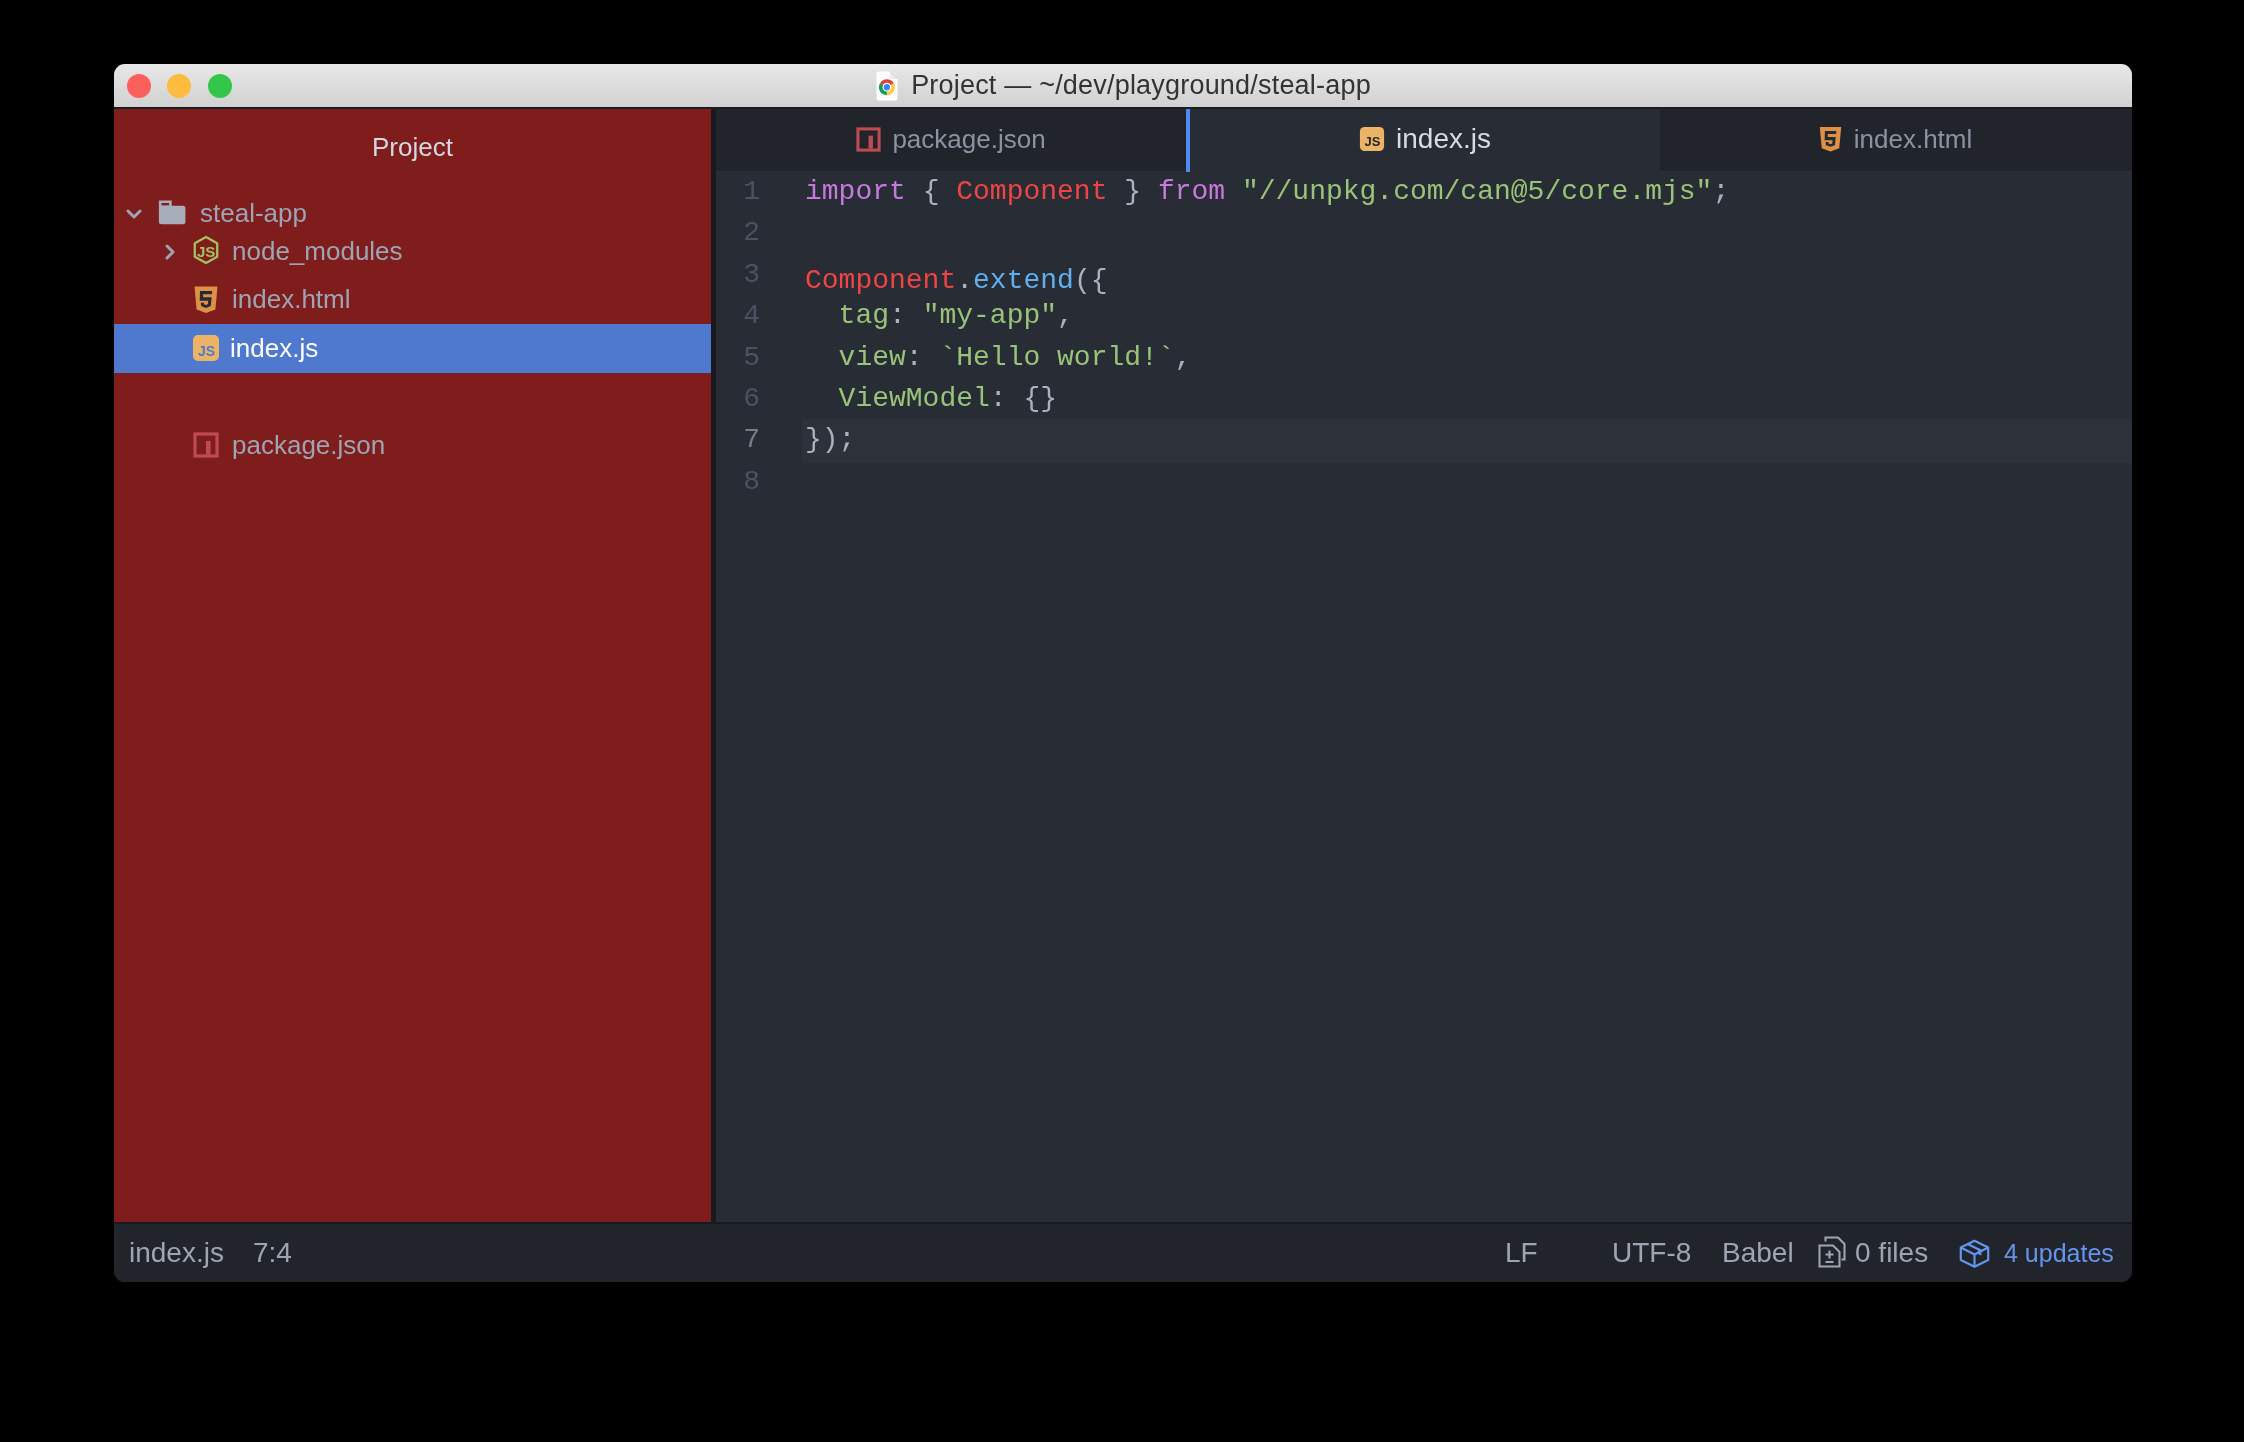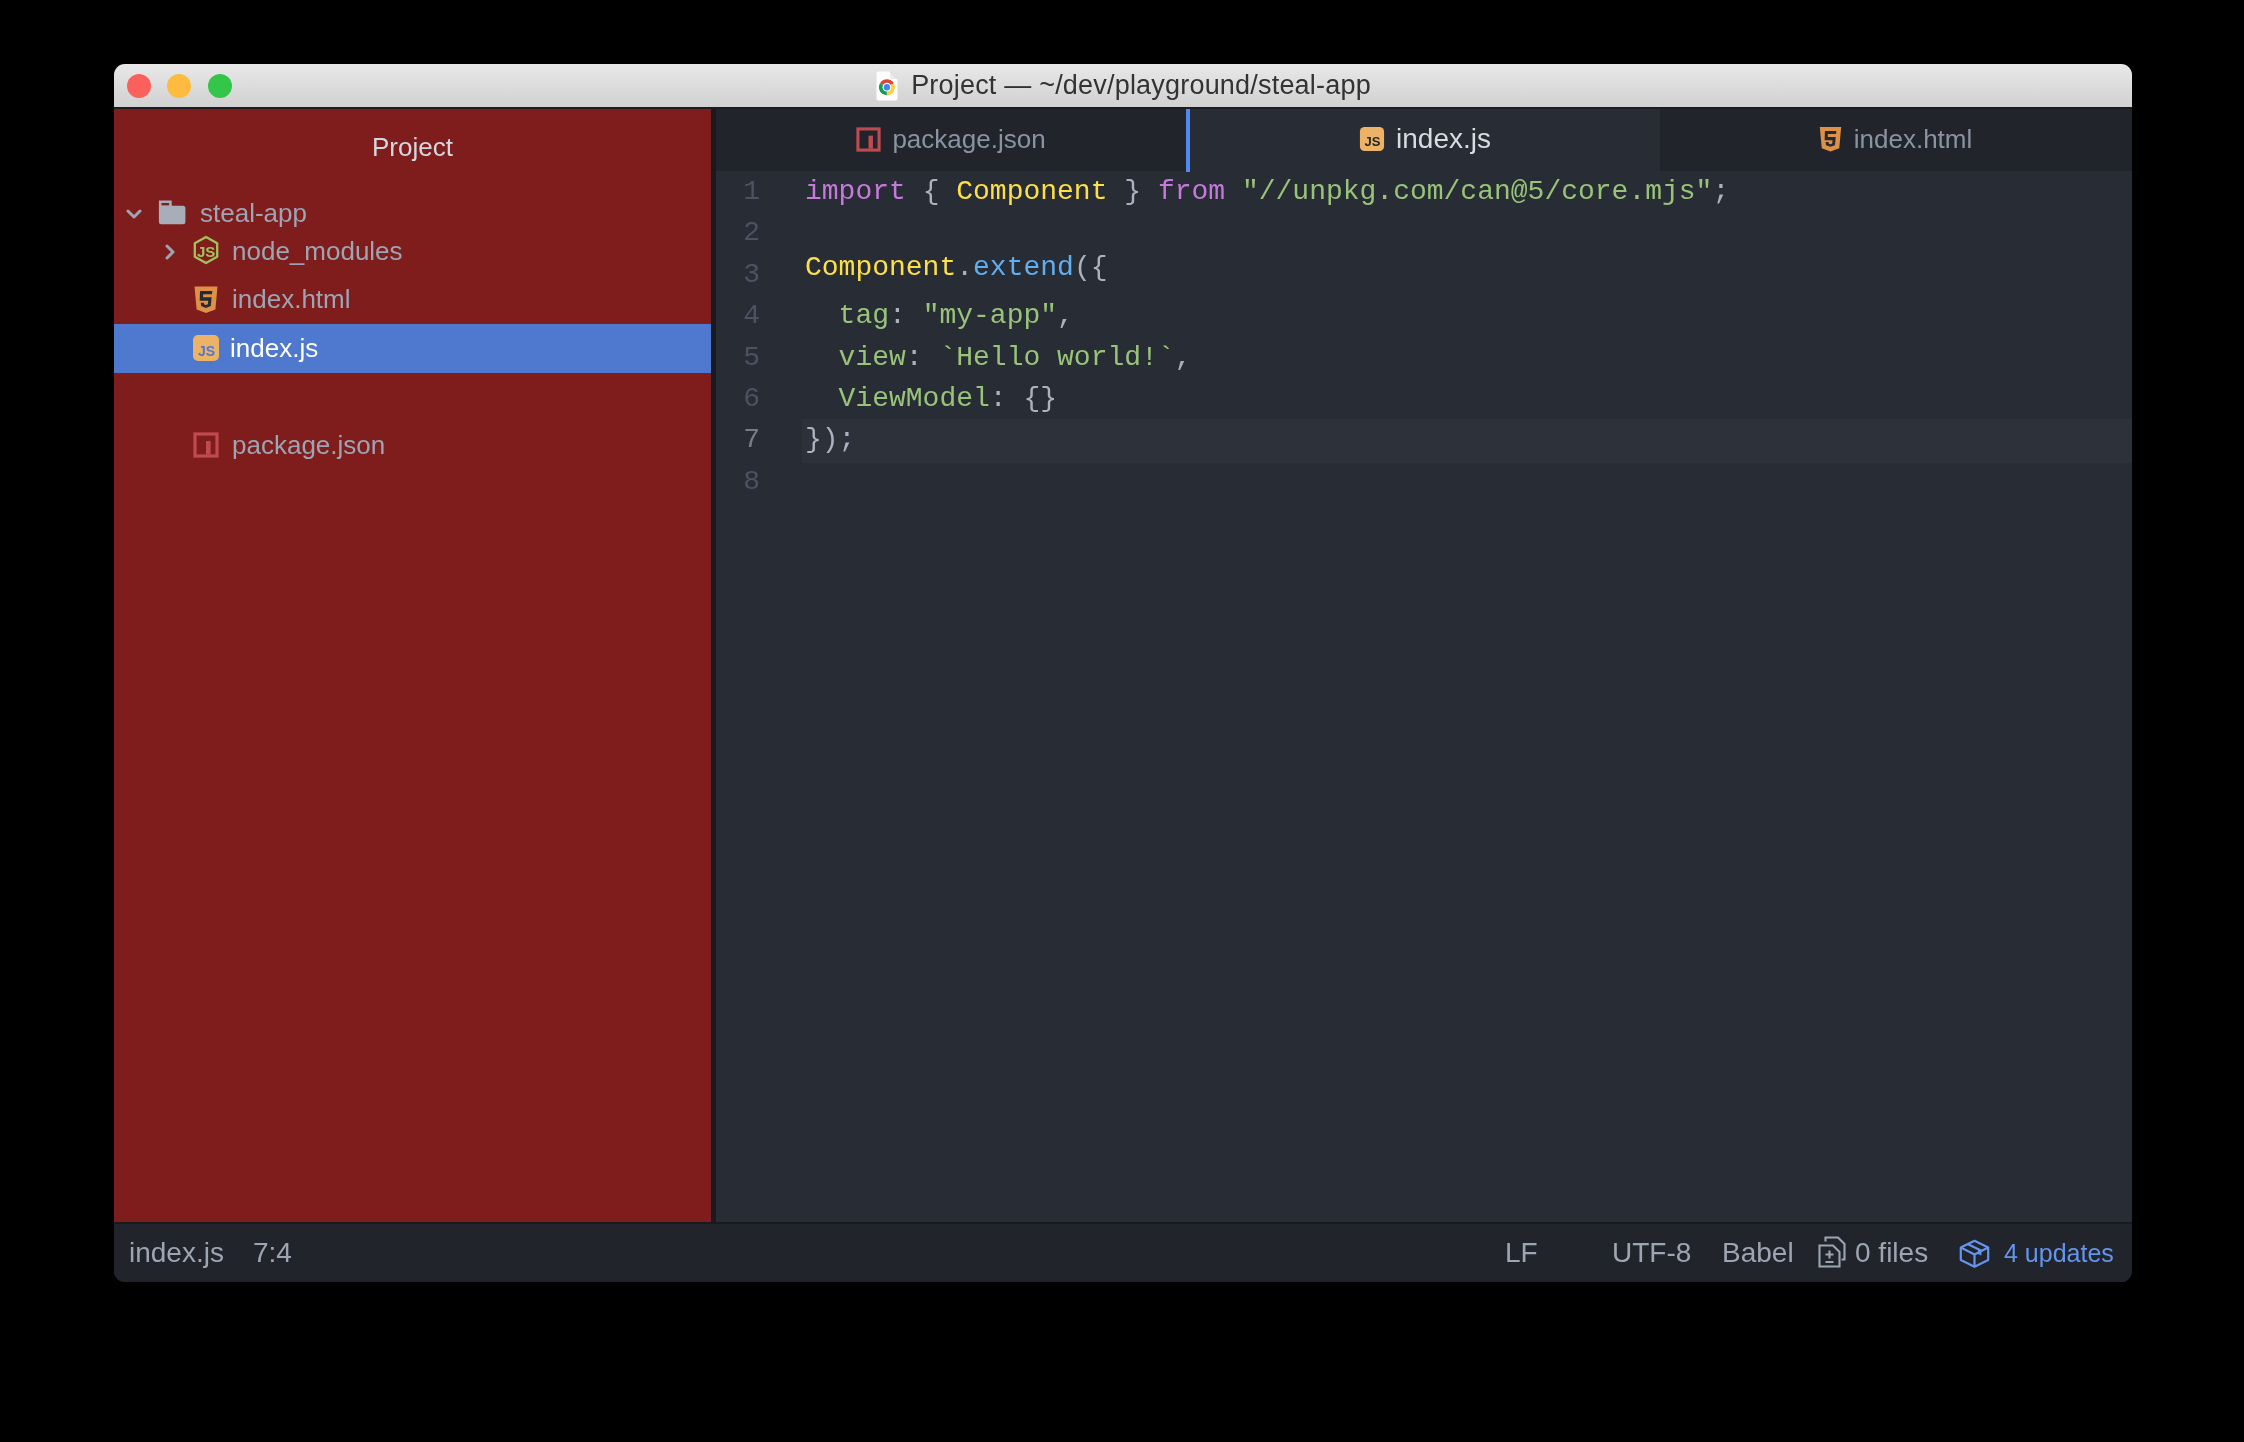--- a/index.html
+++ b/index.html
@@ -32,21 +32,21 @@
 .tab svg { margin-right:11px; }
 #tab2 { background:#282c34; color:#d7dbe2; }
 .tabborder { position:absolute; height:3px; bottom:-3px; background:#181a1f; }
 #bluebar { position:absolute; left:1072px; top:43px; width:4px; height:65px; background:#4e8af0; z-index:5; }
 
 
 #editor { position:absolute; left:602px; top:107px; width:1416px; height:1051px; background:#282c34; font-family:"Liberation Mono", monospace; font-size:28px; }
 #activeline { position:absolute; left:86px; top:248px; right:0; height:44px; background:#2c313a; }
 .gut { position:absolute; left:0; width:44px; height:41.4px; line-height:41.4px; text-align:right; color:#4b5263; }
 .cl { position:absolute; left:89px; height:41.4px; line-height:41.4px; white-space:pre; color:#abb2bf; }
-.tp { color:#c678dd; } .tr { color:#fde047; } .tb { color:#61afef; } .tg { color:#98c379; }
+.tp { color:#c678dd; } .tr { color:#ef4444; } .tb { color:#61afef; } .tg { color:#98c379; }
 
 
 #statusbar { position:absolute; left:0; bottom:0; width:100%; height:60px; background:#21252b; border-top:2px solid #181a1f; font-size:28px; color:#9da5b4; }
 #statusbar span { top:50%; transform:translateY(-50%); }
 </style>
 </head>
 <body>
 <div id="win">
   <div id="titlebar">
     <div class="tl" id="tl-r"></div>
@@ -147,21 +147,21 @@
     <div id="activeline"></div>
     <div class="gut" style="top:0;">1</div>
     <div class="gut" style="top:41.4px;">2</div>
     <div class="gut" style="top:82.8px;">3</div>
     <div class="gut" style="top:124.2px;">4</div>
     <div class="gut" style="top:165.6px;">5</div>
     <div class="gut" style="top:207px;">6</div>
     <div class="gut" style="top:248.4px; color:#757d8b;">7</div>
     <div class="gut" style="top:289.8px;">8</div>
     <div class="cl" style="top:0;"><span class="tp">import</span> { <span class="tr">Component</span> } <span class="tp">from</span> <span class="tg">"//unpkg.com/can@5/core.mjs"</span>;</div>
-    <div class="cl" style="top:76px;text-align:right;"><span class="tr">Component</span>.<span class="tb">extend</span>({</div>
+    <div class="cl" style="top:89px;text-align:right;"><span class="tr">Component</span>.<span class="tb">extend</span>({</div>
     <div class="cl" style="top:124.2px;">  <span class="tg">tag</span>: <span class="tg">"my-app"</span>,</div>
     <div class="cl" style="top:165.6px;">  <span class="tg">view</span>: <span class="tg">`Hello world!`</span>,</div>
     <div class="cl" style="top:207px;">  <span class="tg">ViewModel</span>: {}</div>
     <div class="cl" style="top:248.4px;">});</div>
   </div>
 
   <div id="statusbar">
     <span style="position:absolute;left:15px;">index.js</span>
     <span style="position:absolute;left:139px;">7:4</span>
     <span style="position:absolute;left:1391px;">LF</span>

